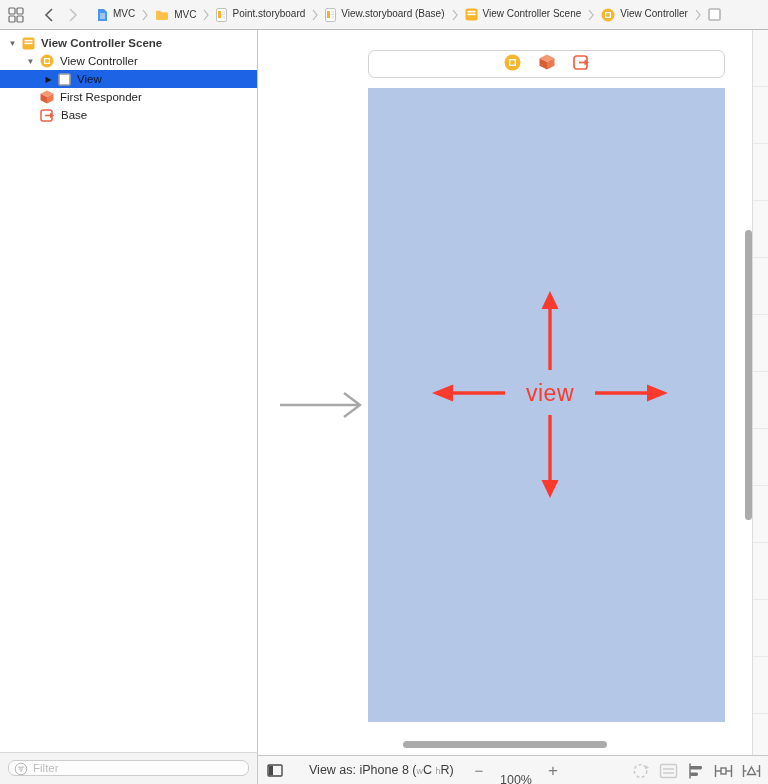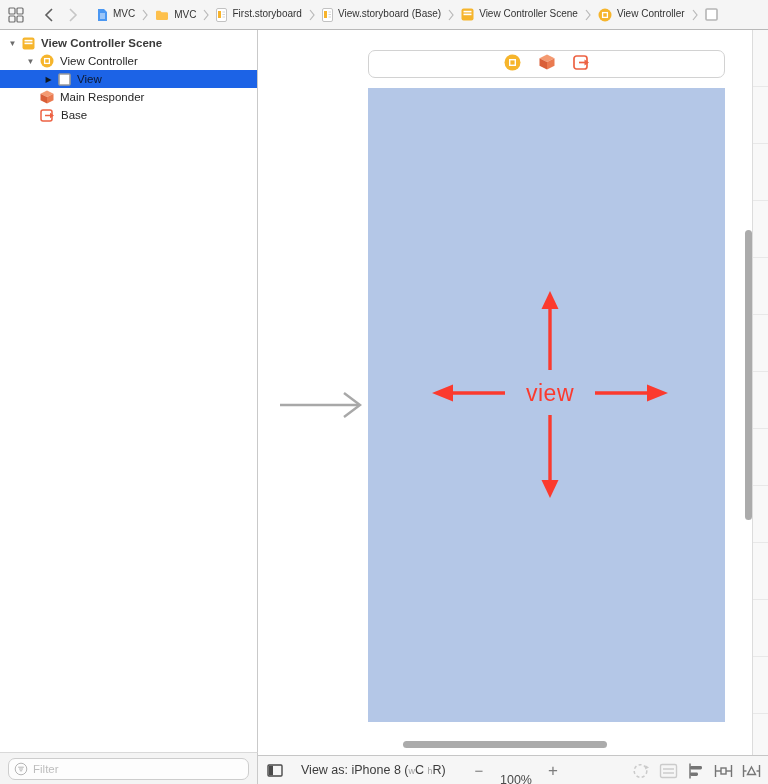--- a/index.html
+++ b/index.html
@@ -29,21 +29,21 @@
   .trow.lvl1 { padding-left:26px; }
   .trow.lvl2 { padding-left:44px; }
   .trow.bold { font-weight:bold; color:#3a3a3a; }
   .trow.selected { background:#1c63e6; color:#0c1830; }
   .trow.selected .disc { color:#101820; }
 
   .filterbar { position:absolute; left:0; top:752px; width:258px; height:32px;
     background:#f4f4f4; border-top:1px solid #d9d9d9; border-right:1px solid #c9c9c9;
     display:flex; align-items:center; padding:0 8px; }
   .filterfield { position:relative; width:100%; height:22px; }
-  .filterfield input { width:100%; height:22px; border:1px solid #cdcdcd; border-radius:7px;
+  .filterfield input { width:100%; height:16px; border:1px solid #cdcdcd; border-radius:7px;
     background:#fdfdfd; padding-left:24px; font-size:11.5px; color:#333; outline:none;
     font-family:"Liberation Sans", sans-serif; }
   .filterfield input::placeholder { color:#bdbdbd; }
   .filterfield .fic { position:absolute; left:6px; top:4px; }
 
   
   .canvas { position:absolute; left:258px; top:30px; width:510px; height:725px; background:#fff; }
   .rightstrip { position:absolute; left:494px; top:0; width:16px; height:725px;
     background:#f8f8f8; border-left:1px solid #dcdcdc;
     background-image:repeating-linear-gradient(to bottom, transparent 0 56px, #e8e8e8 56px 57px); }
@@ -57,21 +57,21 @@
   .entryarrow { position:absolute; left:20px; top:361px; }
   .hscroll { position:absolute; left:145px; top:711px; width:204px; height:7px;
     border-radius:4px; background:#ababab; }
   .vscroll { position:absolute; left:487px; top:200px; width:7px; height:290px;
     border-radius:4px; background:#ababab; }
 
   
   .bottombar { position:absolute; left:258px; top:755px; width:510px; height:29px;
     background:#f6f6f6; border-top:1px solid #c6c6c6; display:flex; align-items:center; }
   .outline-toggle { margin-left:9px; display:flex; }
-  .viewas { margin-left:18px; font-size:12.5px; color:#3c3c3c; white-space:nowrap; cursor:default; }
+  .viewas { margin-left:26px; font-size:12.5px; color:#3c3c3c; white-space:nowrap; cursor:default; }
   .viewas .mini { font-size:9px; color:#9e9e9e; }
   .zoomctl { position:absolute; left:206px; top:0; height:29px; display:flex; align-items:center; gap:0; }
   .zbtn { color:#7c7c7c; font-size:15px; width:30px; text-align:center; }
   .zlevel { color:#4a4a4a; font-size:12.5px; width:44px; text-align:center;margin-top:18px; }
   .layoutbtns { position:absolute; right:7px; top:0; height:29px; display:flex; align-items:center; gap:9px; }
   .layoutbtns span { display:flex; }
 </style>
 </head>
 <body>
 
@@ -138,21 +138,21 @@
           <svg width="11" height="14">
               <rect x="0.5" y="0.5" width="10" height="13" rx="1.5" fill="#fff" stroke="#c2c2c2"></rect>
             <rect x="2" y="3" width="3" height="7" fill="#f7b32b"></rect>
             <g stroke="#cfcfcf" stroke-width="0.9">
                 <line x1="6.5" y1="4" x2="9" y2="4"></line>
                 <line x1="6.5" y1="6.5" x2="9" y2="6.5"></line>
                 <line x1="6.5" y1="9" x2="9" y2="9"></line>
               </g>
             </svg>
         </span>
-        <span>First.storyboard</span>
+        <span>Point.storyboard</span>
       </span>
       <span class="sep">
           <svg width="6" height="12">
             <path d="M1 1 L5 6 L1 11" fill="none" stroke="#b8b8b8" stroke-width="1.2"></path>
           </svg>
         </span>
 
       <span class="crumb">
         <span class="ic">
           <svg width="11" height="14">
@@ -252,21 +252,21 @@
 
     <div class="trow lvl1">
       <span class="disc"></span>
       <span class="ric">
         <svg width="14" height="14">
           <polygon points="7,0.5 13.5,3.8 7,7 0.5,3.8" fill="#f49a71"></polygon>
           <polygon points="0.5,3.8 7,7 7,13.5 0.5,10.2" fill="#d95f38"></polygon>
           <polygon points="13.5,3.8 7,7 7,13.5 13.5,10.2" fill="#ea7a50"></polygon>
           </svg>
       </span>
-      <span>Main Responder</span>
+      <span>First Responder</span>
     </div>
 
     <div class="trow lvl1">
       <span class="disc"></span>
       <span class="ric">
         <svg width="15" height="13">
             <rect x="1" y="1" width="11" height="11" rx="2" fill="#fff" stroke="#ed6243" stroke-width="1.5"></rect>
           <line x1="5" y1="6.5" x2="10.5" y2="6.5" stroke="#ed6243" stroke-width="1.5"></line>
           <polygon points="10,3.8 14,6.5 10,9.2" fill="#ed6243"></polygon>
           </svg>

